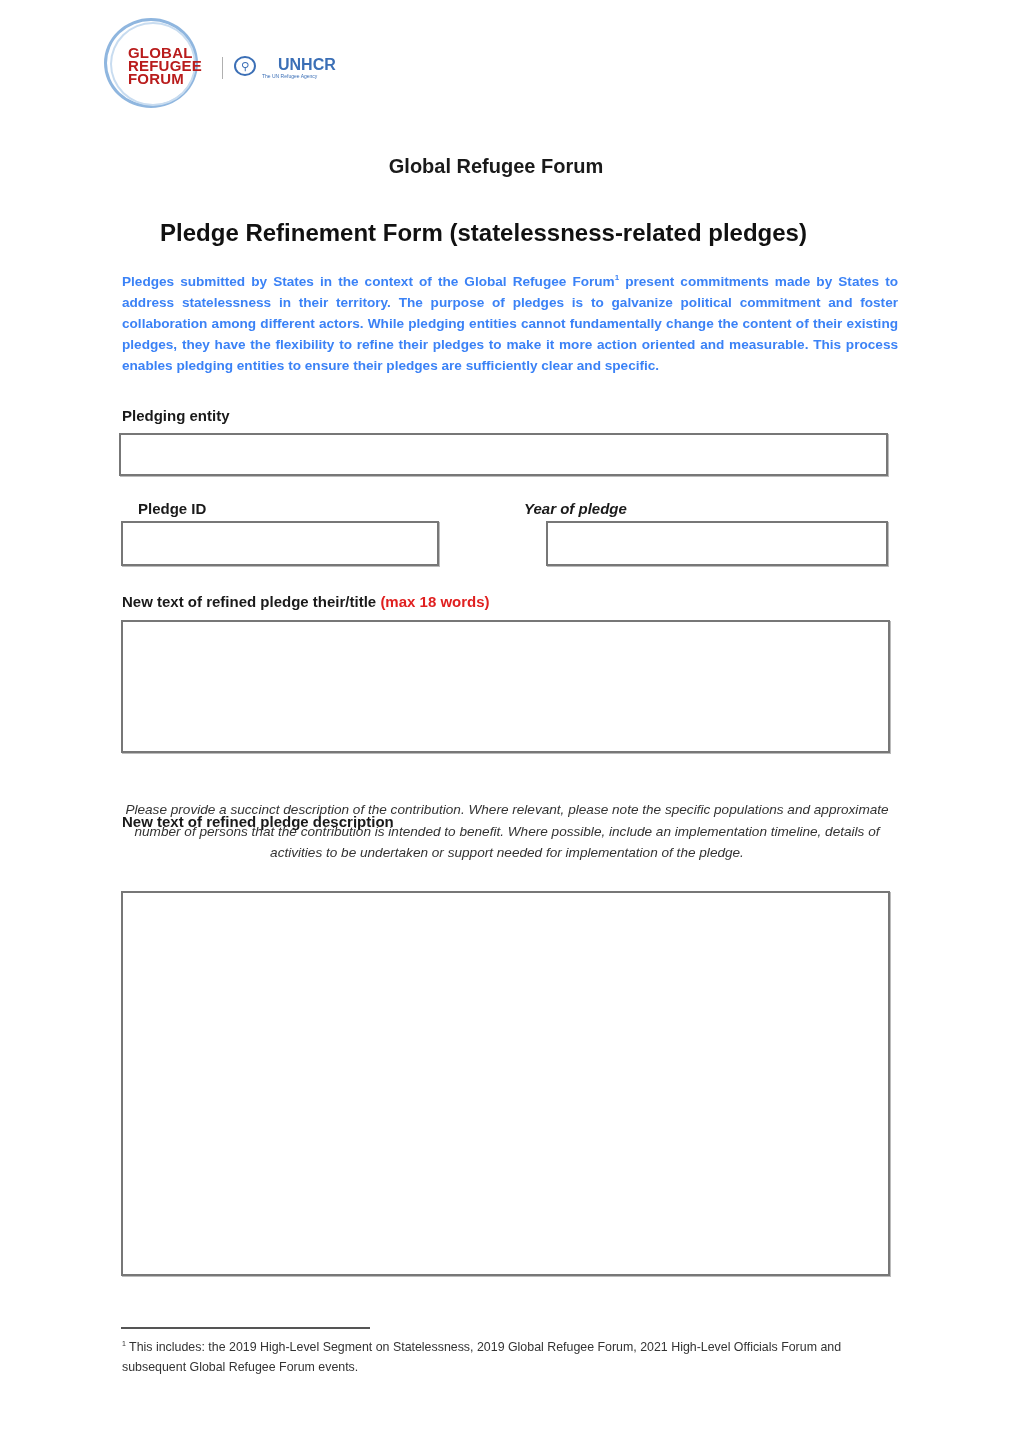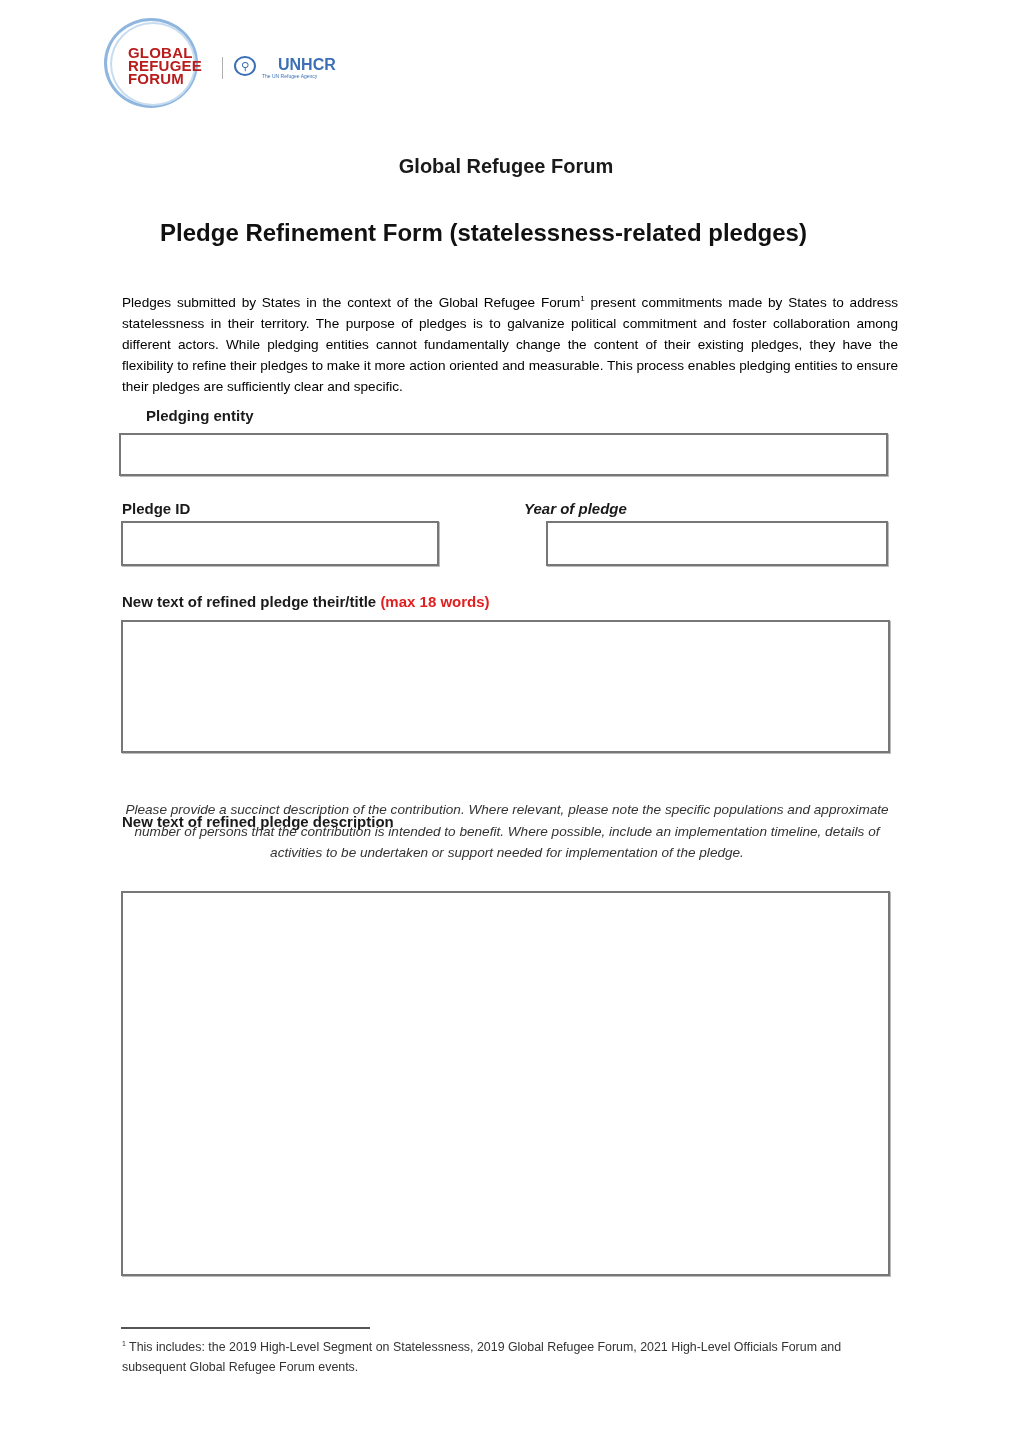--- a/index.html
+++ b/index.html
@@ -14,27 +14,27 @@
                   border: 2px solid #c8dcf0; box-sizing: border-box; }
     .logo-text { left: 128px; top: 46px; font-weight: bold; font-size: 15px; line-height: 13px;
                  color: #b91c1c; letter-spacing: 0.2px; }
     .logo-divider { left: 222px; top: 57px; width: 1px; height: 22px; background: #b0b0b0; }
     .unhcr-emblem { left: 234px; top: 56px; width: 22px; height: 20px; border-radius: 50%;
                     border: 2px solid #3b6fb6; box-sizing: border-box; color: #3b6fb6;
                     font-size: 11px; font-weight: bold; text-align: center; line-height: 16px; }
     .unhcr-text { left: 260px; top: 56px; font-weight: bold; font-size: 16px; color: #3b6fb6; margin-left: 18px; }
     .unhcr-sub { left: 262px; top: 73px; font-size: 5px; color: #3b6fb6; }
 
-    .org-title { left: 12px; width: 988px; top: 155px; text-align: center; font-weight: bold;
+    .org-title { left: 2px; width: 988px; top: 155px; text-align: center; font-weight: bold;
                  font-size: 20px; color: #1a1a1a; }
     .form-title { left: 0; width: 967px; top: 219px; text-align: center; font-weight: bold;
                   font-size: 24px; color: #111; }
 
-    .intro { left: 122px; top: 292px; width: 776px; font-size: 13.6px; line-height: 21px; color: #000000;
-             text-align: justify; }
+    .intro { left: 122px; top: 271px; width: 776px; font-size: 13.6px; line-height: 21px; color: #3b82f6;
+             text-align: justify; font-weight: bold; }
     .intro sup { font-size: 8px; vertical-align: super; line-height: 0; }
 
     .label { font-weight: bold; font-size: 15px; color: #1a1a1a; }
     .label .note { color: #e02020; text-align: right; }
 
     .field { position: absolute; border: 2px solid #777; box-sizing: border-box; background: #fff;
              box-shadow: 1px 1px 0 #bbb; }
     .field textarea, .field input { width: 100%; height: 100%; border: none; outline: none;
                                     background: transparent; box-sizing: border-box; padding: 6px;
                                     font-family: "Liberation Sans", sans-serif; font-size: 14px; resize: none; }
@@ -59,26 +59,26 @@
 <div class="abs logo-divider"></div>
 <div class="abs unhcr-emblem">⚲</div>
 <div class="abs unhcr-text">UNHCR</div>
 <div class="abs unhcr-sub">The UN Refugee Agency</div>
 
 <div class="abs org-title">Global Refugee Forum</div>
 <div class="abs form-title">Pledge Refinement Form (statelessness-related pledges)</div>
 
 <div class="abs intro"><span>Pledges submitted by States in the context of the Global Refugee Forum</span><sup>1</sup><span> present commitments made by States to address statelessness in their territory. The purpose of pledges is to galvanize political commitment and foster collaboration among different actors. While pledging entities cannot fundamentally change the content of their existing pledges, they have the flexibility to refine their pledges to make it more action oriented and measurable. This process enables pledging entities to ensure their pledges are sufficiently clear and specific.</span></div>
 
-<div class="abs label" style="left:122px; top:407px;margin-left:24px;">Pledging entity</div>
+<div class="abs label" style="left:122px; top:407px;">Pledging entity</div>
 <div class="field" style="left:119px; top:433px; width:769px; height:43px;">
   <input type="text" value="" style="">
 </div>
 
-<div class="abs label" style="left:122px; top:500px;">Pledge ID</div>
+<div class="abs label" style="left:138px; top:500px;">Pledge ID</div>
 <div class="field" style="left:121px; top:521px; width:318px; height:45px;">
   <input type="text" value="" style="">
 </div>
 
 <div class="abs label" style="left:524px; top:500px;font-style:italic;">Year of pledge</div>
 <div class="field" style="left:546px; top:521px; width:342px; height:45px;">
   <input type="text" value="" style="">
 </div>
 
 <div class="abs label" style="left:122px; top:593px;"><span>New text of refined pledge their/title</span> <span class="note">(max 18 words)</span></div>

